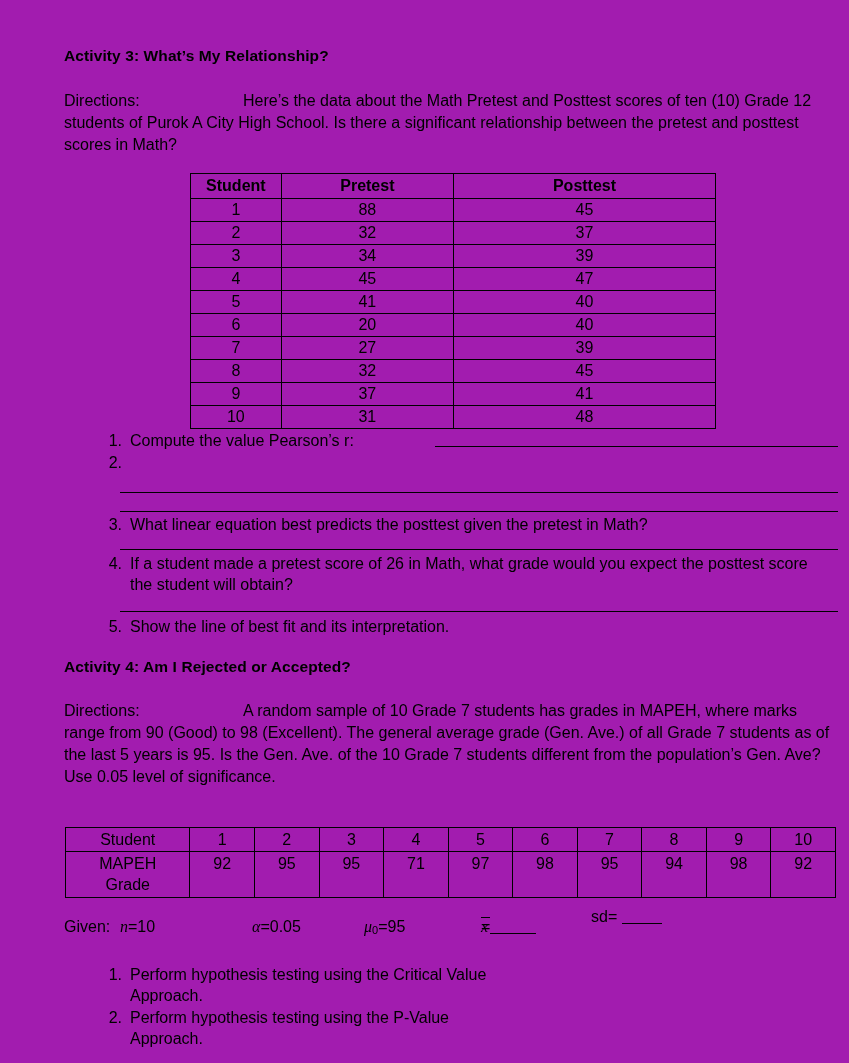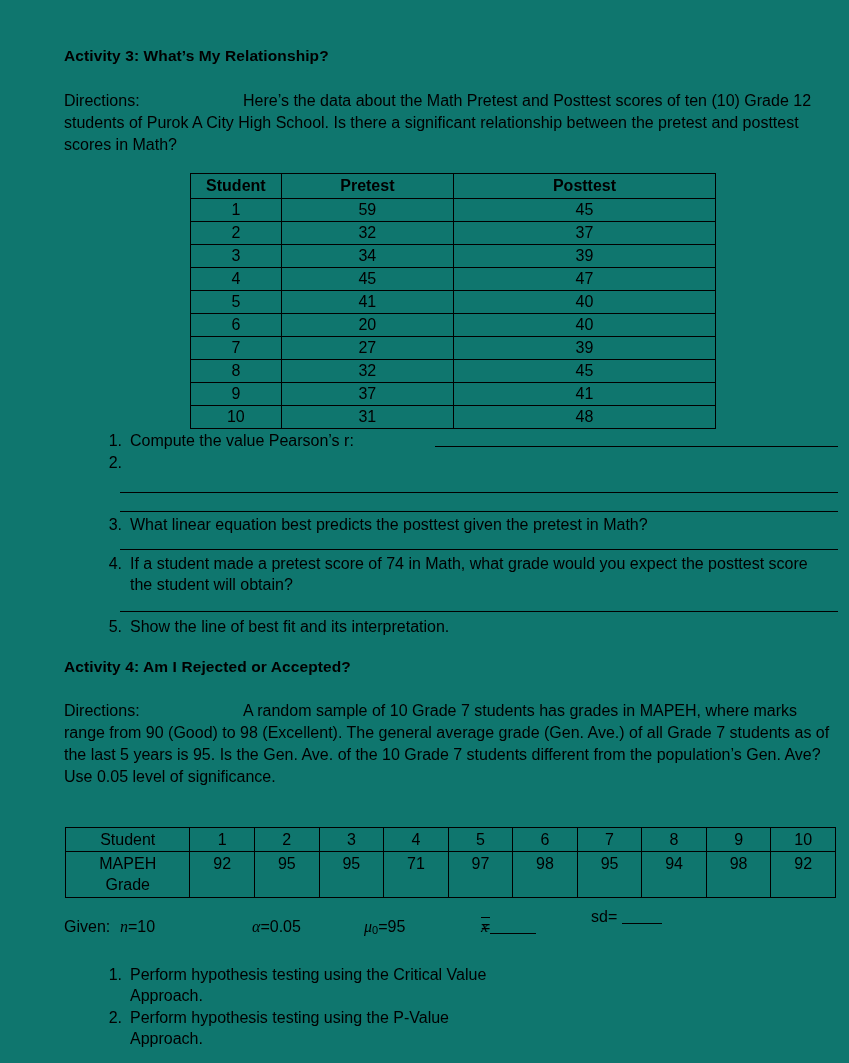--- a/index.html
+++ b/index.html
@@ -13,21 +13,21 @@
     position: relative;
     font-family: "Liberation Sans", sans-serif;
     color: #000000;
     overflow: hidden;
   }
   .page {
     position: absolute;
     left: 0; top: 0;
     width: 849px;
     height: 1063px;
-    background: #0f766e;
+    background: #a21caf;
   }
 
   
   .activity-heading {
     position: absolute;
     left: 64px;
     font-size: 15.5px;
     font-weight: bold;
     letter-spacing: 0.1px;
     white-space: nowrap;
@@ -173,21 +173,21 @@
     <thead>
       <tr>
         <th class="c-student">Student</th>
         <th class="c-pre">Pretest</th>
         <th class="c-post">Posttest</th>
       </tr>
     </thead>
     <tbody>
       <tr>
         <td>1</td>
-        <td>59</td>
+        <td>88</td>
         <td>45</td>
       </tr>
       <tr>
         <td>2</td>
         <td>32</td>
         <td>37</td>
       </tr>
       <tr>
         <td>3</td>
         <td>34</td>
@@ -244,21 +244,21 @@
   <div class="rule" style="left:120px; top:511px; width:718px;"></div>
 
   <div class="qitem" style="left:96px; top:514px; width:740px;">
     <span class="num">3.</span>
     <span class="qtext">What linear equation best predicts the posttest given the pretest in Math?</span>
   </div>
   <div class="rule" style="left:120px; top:549px; width:718px;"></div>
 
   <div class="qitem" style="left:96px; top:553px; width:722px;">
     <span class="num">4.</span>
-    <span class="qtext">If a student made a pretest score of 74 in Math, what grade would you expect the posttest score the student will obtain?</span>
+    <span class="qtext">If a student made a pretest score of 26 in Math, what grade would you expect the posttest score the student will obtain?</span>
   </div>
   <div class="rule" style="left:120px; top:611px; width:718px;"></div>
 
   <div class="qitem" style="left:96px; top:616px; width:600px;">
     <span class="num">5.</span>
     <span class="qtext">Show the line of best fit and its interpretation.</span>
   </div>
 
   <div class="activity-heading" style="top:658px;">Activity 4: Am I Rejected or Accepted?</div>
 

